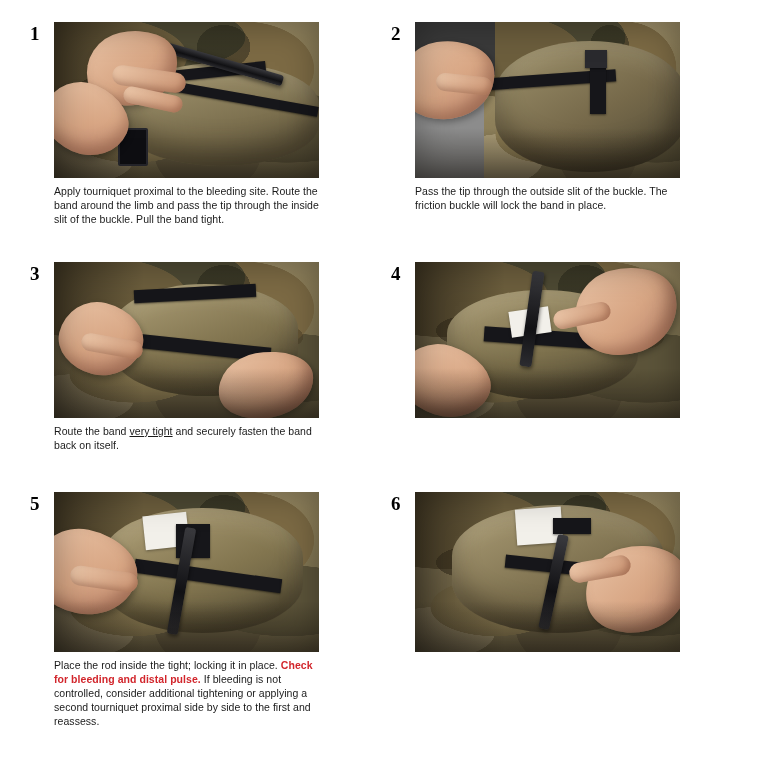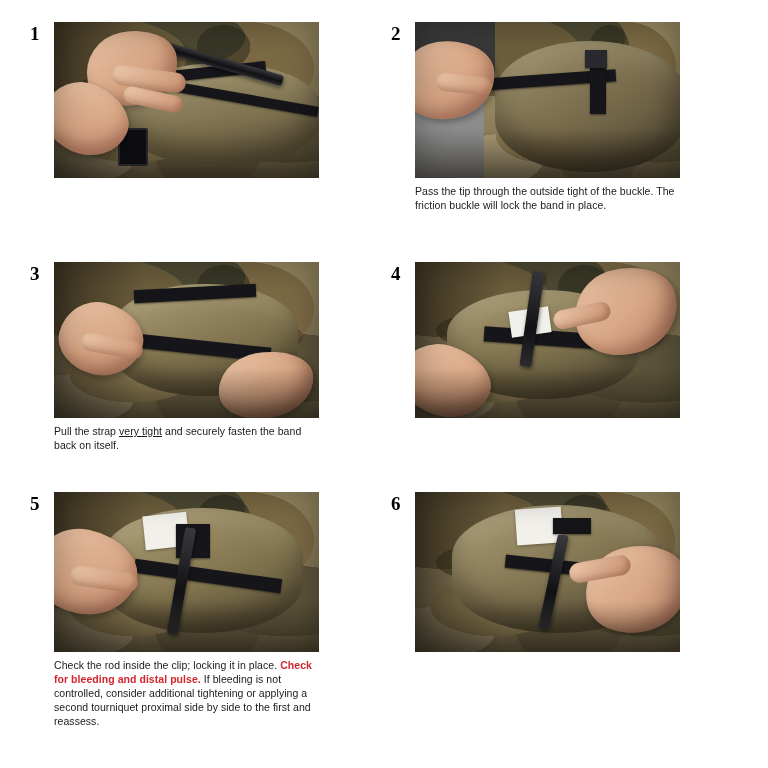--- a/index.html
+++ b/index.html
@@ -195,62 +195,65 @@
           <div class="strap" style="left:44%;top:46%;width:56%;height:10px;transform:rotate(10deg);"></div>
           <div class="buckle" style="left:24%;top:68%;width:26px;height:34px;"></div>
           <div class="rod" style="left:42%;top:24%;width:120px;height:11px;transform:rotate(16deg);"></div>
           <div class="hand" style="left:12%;top:6%;width:92px;height:74px;transform:rotate(-12deg);"></div>
           <div class="finger" style="left:22%;top:30%;width:74px;height:20px;transform:rotate(8deg);"></div>
           <div class="finger" style="left:26%;top:44%;width:60px;height:17px;transform:rotate(12deg);"></div>
           <div class="hand" style="left:-4%;top:40%;width:86px;height:70px;transform:rotate(24deg);"></div>
           <div class="vig"></div>
         </div>
       </div>
+      <div class="caption">
+        <span>Apply tourniquet proximal to the bleeding site. Route the band around the limb and pass the tip through the inside slit of the buckle.  Pull the band tight.</span>
+      </div>
     </div>
 
     <div class="step">
       <div class="step-head">
         <div class="step-num">2</div>
         <div class="photo">
           <div class="graybg" style="left:0;top:0;width:40%;height:100%;"></div>
           <div class="camo" style="left:26%;"></div>
           <div class="limb" style="left:30%;top:12%;width:72%;height:84%;background:linear-gradient(150deg,#a0946e,#76694a 55%,#4e4835);"></div>
           <div class="darkbg" style="left:0;top:0;width:30%;height:34%;background:#3a3a3a;"></div>
           <div class="strap" style="left:14%;top:34%;width:62%;height:12px;transform:rotate(-4deg);"></div>
           <div class="strap" style="left:66%;top:22%;width:16px;height:58px;"></div>
           <div class="strap gray" style="left:64%;top:18%;width:22px;height:18px;"></div>
           <div class="hand" style="left:-6%;top:12%;width:96px;height:78px;transform:rotate(-8deg);"></div>
           <div class="finger" style="left:8%;top:34%;width:56px;height:18px;transform:rotate(6deg);"></div>
           <div class="shadow-b"></div>
           <div class="vig"></div>
         </div>
       </div>
       <div class="caption">
-        <span>Pass the tip through the outside tight of the buckle. The friction buckle will lock the band in place.</span>
+        <span>Pass the tip through the outside slit of the buckle. The friction buckle will lock the band in place.</span>
       </div>
     </div>
 
     <div class="step">
       <div class="step-head">
         <div class="step-num">3</div>
         <div class="photo">
           <div class="camo"></div>
           <div class="shadow-l"></div>
           <div class="limb" style="left:22%;top:14%;width:70%;height:72%;background:linear-gradient(160deg,#b0a27a,#81744f 55%,#574f39);"></div>
           <div class="strap" style="left:30%;top:16%;width:46%;height:13px;transform:rotate(-3deg);"></div>
           <div class="strap" style="left:26%;top:50%;width:56%;height:14px;transform:rotate(6deg);"></div>
           <div class="hand" style="left:2%;top:26%;width:84px;height:72px;transform:rotate(14deg);"></div>
           <div class="finger" style="left:10%;top:48%;width:62px;height:18px;transform:rotate(10deg);"></div>
           <div class="hand" style="left:62%;top:58%;width:96px;height:66px;transform:rotate(-10deg);"></div>
           <div class="shadow-b"></div>
           <div class="vig"></div>
         </div>
       </div>
       <div class="caption">
-        <span>Pull the strap </span><span class="u">very tight</span><span> and securely fasten the band back on itself.</span>
+        <span>Route the band </span><span class="u">very tight</span><span> and securely fasten the band back on itself.</span>
       </div>
     </div>
 
     <div class="step">
       <div class="step-head">
         <div class="step-num">4</div>
         <div class="photo">
           <div class="camo"></div>
           <div class="shadow-l"></div>
           <div class="limb" style="left:12%;top:18%;width:72%;height:70%;background:linear-gradient(160deg,#ab9d76,#7d714d 55%,#534c37);"></div>
@@ -277,21 +280,21 @@
           <div class="strap" style="left:46%;top:20%;width:34px;height:34px;"></div>
           <div class="strap" style="left:30%;top:48%;width:56%;height:14px;transform:rotate(8deg);"></div>
           <div class="rod" style="left:46%;top:22%;width:11px;height:108px;transform:rotate(10deg);"></div>
           <div class="hand" style="left:-8%;top:24%;width:104px;height:84px;transform:rotate(12deg);"></div>
           <div class="finger" style="left:6%;top:48%;width:68px;height:20px;transform:rotate(8deg);"></div>
           <div class="shadow-b"></div>
           <div class="vig"></div>
         </div>
       </div>
       <div class="caption">
-        <span>Check the rod inside the clip; locking it in place. </span><span class="red">Check for bleeding and distal pulse.</span><span> If bleeding is not controlled, consider additional tightening or applying a second tourniquet proximal side by side to the first and reassess.</span>
+        <span>Place the rod inside the tight; locking it in place. </span><span class="red">Check for bleeding and distal pulse.</span><span> If bleeding is not controlled, consider additional tightening or applying a second tourniquet proximal side by side to the first and reassess.</span>
       </div>
     </div>
 
     <div class="step">
       <div class="step-head">
         <div class="step-num">6</div>
         <div class="photo tall">
           <div class="camo"></div>
           <div class="shadow-l"></div>
           <div class="limb" style="left:14%;top:8%;width:80%;height:80%;background:linear-gradient(155deg,#ad9f78,#7f7250 55%,#524b36);"></div>

